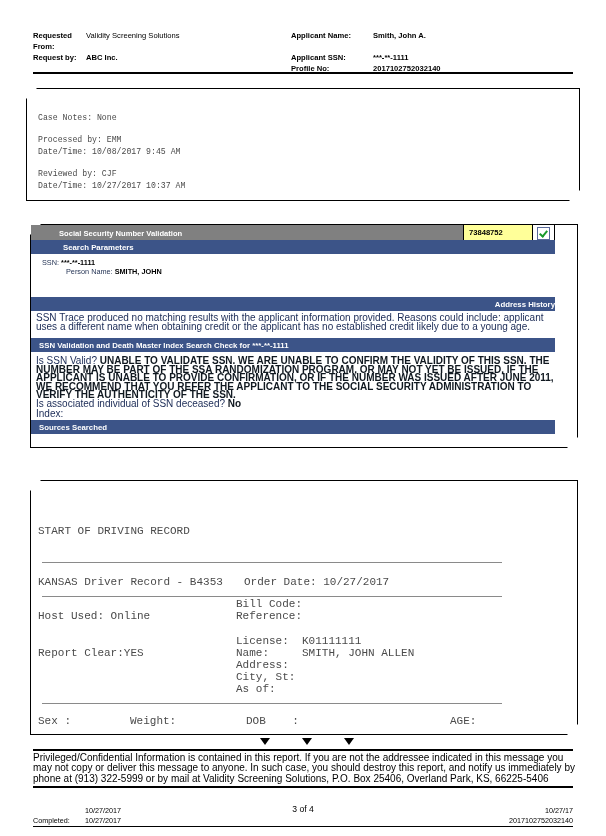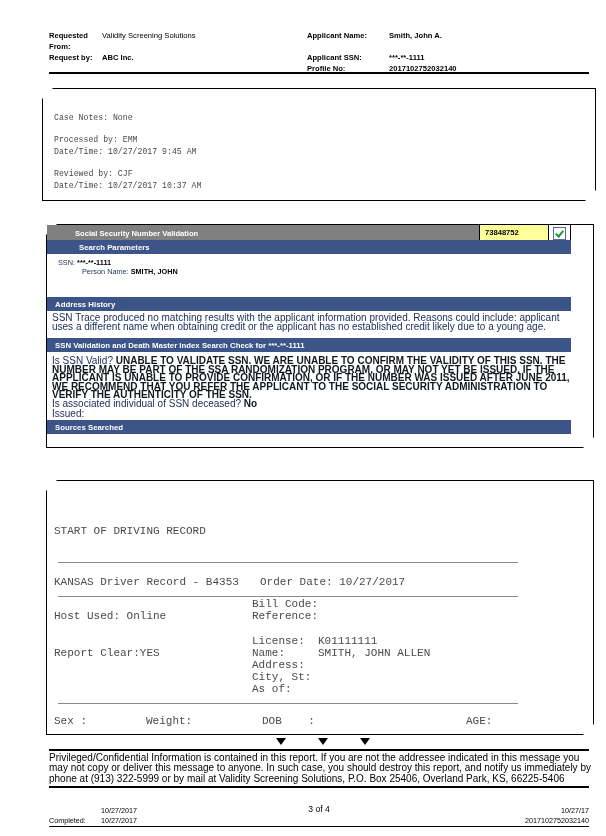--- a/index.html
+++ b/index.html
@@ -11,21 +11,21 @@
     width: 606px;
     height: 836px;
     position: relative;
     font-family: "Liberation Sans", sans-serif;
     color: #000;
     overflow: hidden;
   }
 
   .page {
     position: absolute;
-    left: 16px; top: 0;
+    left: 0; top: 0;
     width: 544px;
     height: 836px;
   }
 
   
   .doc-header {
     position: absolute;
     left: 0; top: 30px;
     width: 606px;
   }
@@ -299,21 +299,21 @@
       <div class="hdr-right-label">Profile No:</div>
       <div class="hdr-right-value">2017102752032140</div>
     </div>
   </div>
   <div class="hdr-rule" style="top:72px;"></div>
 
   <div class="panel notch-tl-br" style="left:26px; top:88px; width:554px; height:113px;">
   </div>
   <div class="mono" style="position:absolute; left:38px; top:112px;">Case Notes: None</div>
   <div class="mono" style="position:absolute; left:38px; top:134px;">Processed by: EMM</div>
-  <div class="mono" style="position:absolute; left:38px; top:146px;">Date/Time: 10/27/2017 9:45 AM</div>
+  <div class="mono" style="position:absolute; left:38px; top:146px;">Date/Time: 10/08/2017 9:45 AM</div>
   <div class="mono" style="position:absolute; left:38px; top:168px;">Reviewed by: CJF</div>
   <div class="mono" style="position:absolute; left:38px; top:180px;">Date/Time: 10/27/2017 10:37 AM</div>
 
   <div class="card" style="left:30px; top:224px; width:548px; height:224px;">
     <div class="card-frame"></div>
 
     <div class="card-titlebar" style="height:15px;">
       <div class="tb-gray">Social Security Number Validation</div>
       <div class="tb-yellow">73848752</div>
       <div class="tb-cell">
@@ -326,35 +326,35 @@
 
     <div class="kv" style="left:12px; top:34px;">
       <span>SSN:</span>
       <b>***-**-1111</b>
     </div>
     <div class="kv" style="left:12px; top:43px;padding-left:24px;">
       <span>Person Name:</span>
       <b>SMITH, JOHN</b>
     </div>
 
-    <div class="bluebar" style="top:73px; width:524px; height:14px;">Address History</div>
+    <div class="bluebar" style="top:73px; width:524px; height:14px;text-align:right;">Address History</div>
     <div class="body-text" style="left:6px; top:90px; width:530px;">SSN Trace produced no matching results with the applicant information provided. Reasons could include: applicant uses a different name when obtaining credit or the applicant has no established credit likely due to a young age.</div>
 
     <div class="bluebar" style="top:114px; width:524px; height:14px;">SSN Validation and Death Master Index Search Check for  ***-**-1111</div>
 
     <div class="body-text" style="left:6px; top:133px; width:530px;">
       <span>Is SSN Valid?</span>
       <b>UNABLE TO VALIDATE SSN. WE ARE UNABLE TO CONFIRM THE VALIDITY OF THIS SSN. THE NUMBER MAY BE PART OF THE SSA RANDOMIZATION PROGRAM, OR MAY NOT YET BE ISSUED. IF THE APPLICANT IS UNABLE TO PROVIDE CONFIRMATION, OR IF THE NUMBER WAS ISSUED AFTER JUNE 2011, WE RECOMMEND THAT YOU REFER THE APPLICANT TO THE SOCIAL SECURITY ADMINISTRATION TO VERIFY THE AUTHENTICITY OF THE SSN.</b>
     </div>
 
     <div class="body-text" style="left:6px; top:176px; width:530px;">
       <span>Is associated individual of SSN deceased?</span>
       <b>No</b>
     </div>
-    <div class="body-text" style="left:6px; top:186px; width:530px;">Issued:</div>
+    <div class="body-text" style="left:6px; top:186px; width:530px;">Index:</div>
 
     <div class="bluebar" style="top:196px; width:524px; height:14px;">Sources Searched</div>
   </div>
 
   <div class="card" style="left:30px; top:480px; width:548px; height:255px;">
     <div class="card-frame"></div>
 
   </div>
 
   <div class="dr-line" style="left:38px; top:526px;">START OF DRIVING RECORD</div>

